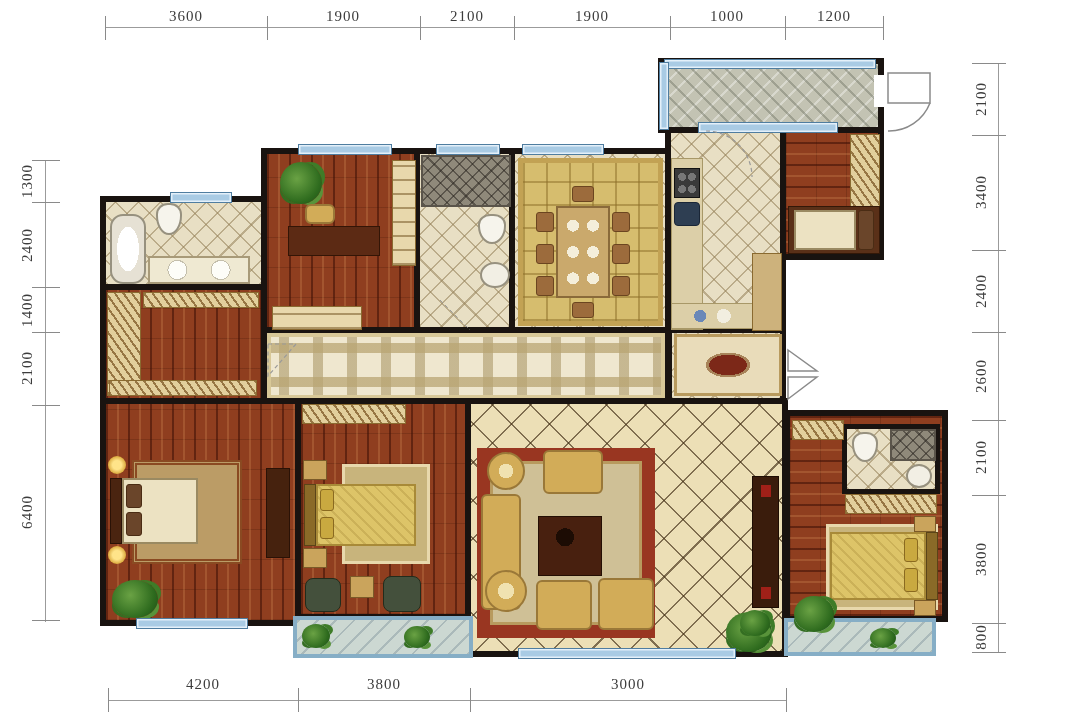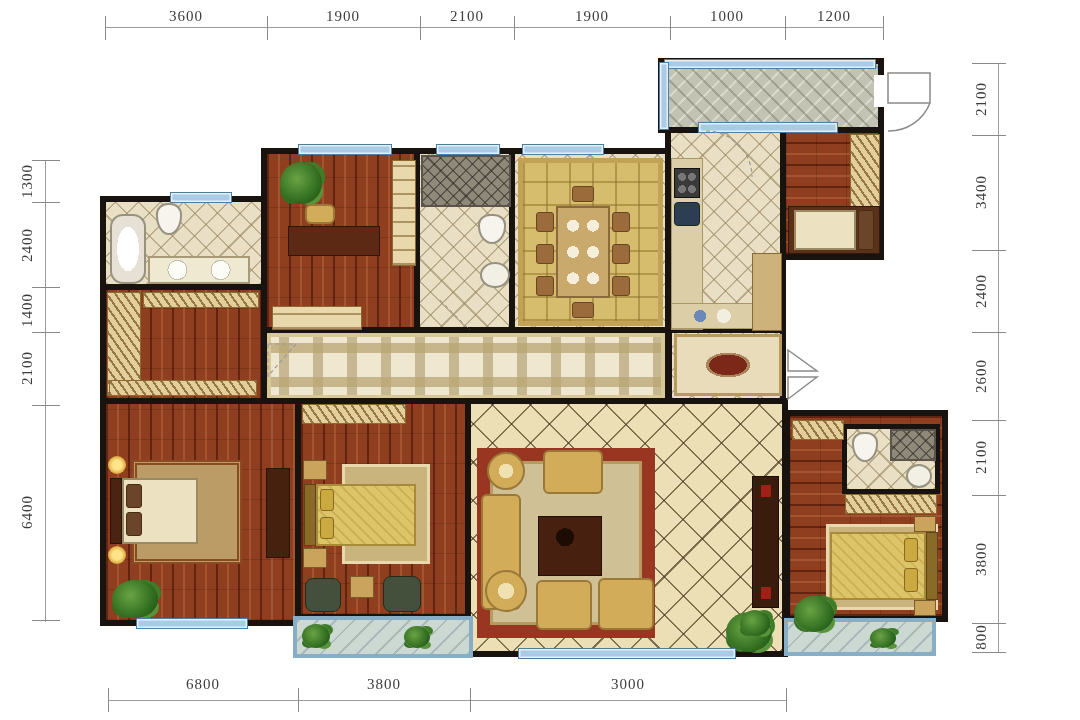--- a/index.html
+++ b/index.html
@@ -105,21 +105,21 @@
   <div class="tick-h" style="left:972px;top:495px;width:34px;"></div>
   <div class="tick-h" style="left:972px;top:623px;width:34px;"></div>
   <div class="tick-h" style="left:972px;top:652px;width:34px;"></div>
 
   <span class="dim-label" style="left:146px;top:8px;">3600</span>
   <span class="dim-label" style="left:303px;top:8px;">1900</span>
   <span class="dim-label" style="left:427px;top:8px;">2100</span>
   <span class="dim-label" style="left:552px;top:8px;">1900</span>
   <span class="dim-label" style="left:687px;top:8px;">1000</span>
   <span class="dim-label" style="left:794px;top:8px;">1200</span>
-  <span class="dim-label" style="left:163px;top:676px;">6800</span>
+  <span class="dim-label" style="left:163px;top:676px;">4200</span>
   <span class="dim-label" style="left:344px;top:676px;">3800</span>
   <span class="dim-label" style="left:588px;top:676px;">3000</span>
   <span class="dim-label vert" style="left:-7px;top:172px;">1300</span>
   <span class="dim-label vert" style="left:-7px;top:236px;">2400</span>
   <span class="dim-label vert" style="left:-7px;top:301px;">1400</span>
   <span class="dim-label vert" style="left:-7px;top:359px;">2100</span>
   <span class="dim-label vert" style="left:-7px;top:503px;">6400</span>
   <span class="dim-label vert" style="left:947px;top:90px;">2100</span>
   <span class="dim-label vert" style="left:947px;top:183px;">3400</span>
   <span class="dim-label vert" style="left:947px;top:282px;">2400</span>

